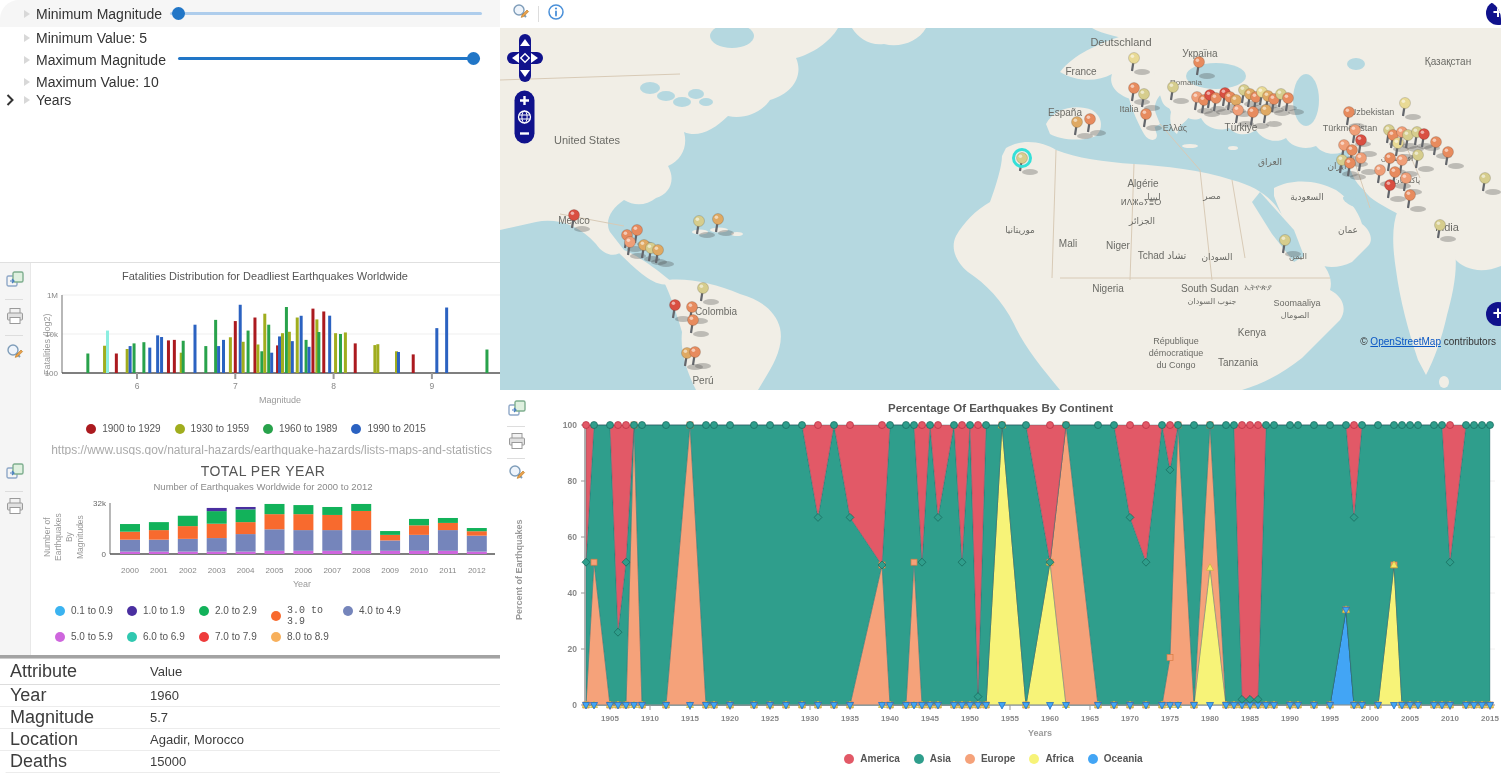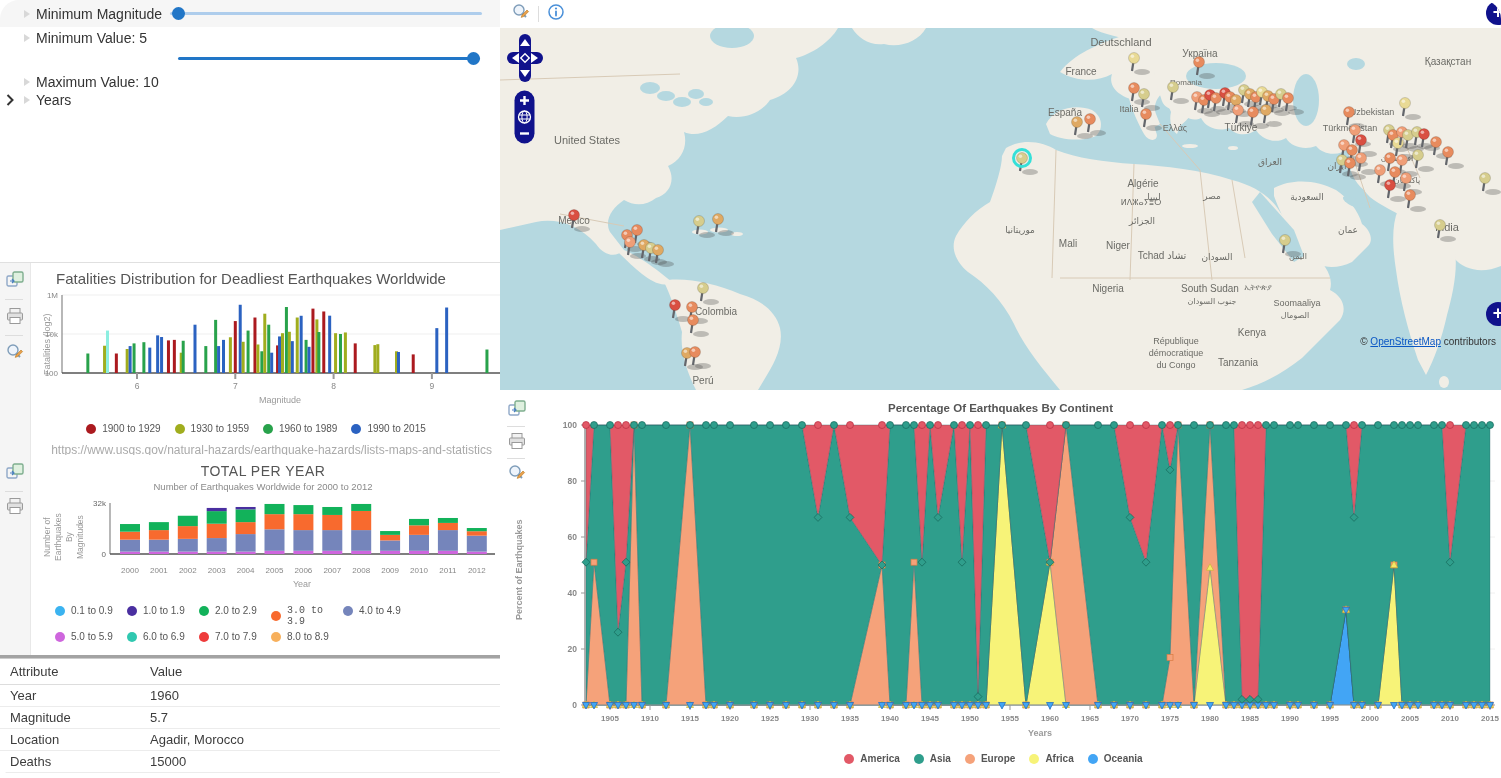--- a/index.html
+++ b/index.html
@@ -23,21 +23,21 @@
   .legend-row{position:absolute;display:flex;align-items:flex-start;}
   .legend-item{display:flex;align-items:center;margin-right:14px;}
   .legend-dot{width:10px;height:10px;border-radius:50%;margin-right:6px;flex:none;}
   .legend-label{font-size:10px;color:#555;}
   .rot-label{position:absolute;transform:rotate(-90deg);transform-origin:left top;white-space:nowrap;color:#9a9a9a;}
   .src-link{position:absolute;font-size:12px;color:#aaa;text-decoration:none;text-align:right;}
   
   #attr-table{position:absolute;left:0;top:658px;width:500px;border-top:1px solid #ccc;background:#fff;}
   .attr-row{display:flex;height:21px;align-items:center;border-bottom:1px solid #ececec;}
   .attr-row.hdr{height:25px;border-bottom:1px solid #ddd;}
-  .attr-c1{width:130px;padding-left:10px;font-size:13px;color:#3c3c3c;}
+  .attr-c1{width:130px;padding-left:10px;font-size:18px;color:#3c3c3c;}
   .attr-c2{font-size:13px;color:#3c3c3c;padding-left:10px;}
   
   #right-panel{left:500px;top:0;width:1001px;height:778px;background:#fff;}
   #map-toolbar{position:absolute;left:0;top:0;width:1001px;height:28px;background:#fff;display:flex;align-items:center;}
   #map-wrap{position:absolute;left:0;top:28px;width:1001px;height:362px;background:#b5d8e0;overflow:hidden;}
   #map-attrib{position:absolute;right:5px;top:308px;font-size:10px;color:#333;}
   #map-attrib a{color:#0b57c4;text-decoration:underline;cursor:pointer;}
   .plus-btn{position:absolute;width:24px;height:24px;border-radius:50%;background:#10128c;color:#fff;
     font-size:18px;font-weight:bold;text-align:center;line-height:22px;cursor:pointer;}
   #continent-section{position:absolute;left:0;top:390px;width:1001px;height:388px;background:#fff;font-weight:bold;}
@@ -60,20 +60,26 @@
     </div>
     <div class="slider" style="left:170px;top:7px;width:312px;">
       <div class="track" style="background:#aecdec;"></div>
       <div class="handle" style="left:2px;background:#2176c7;"></div>
     </div>
     <div class="ctl-row" style="top:26px;">
       <svg class="ctl-bullet" viewBox="0 0 6 8">
           <polygon points="0,0 6,4 0,8" fill="#d8d8d8"></polygon>
         </svg>
       <span class="ctl-label">Minimum Value: 5</span>
+    </div>
+    <div class="ctl-row" style="top:48px;">
+      <svg class="ctl-bullet" viewBox="0 0 6 8">
+          <polygon points="0,0 6,4 0,8" fill="#d8d8d8"></polygon>
+        </svg>
+      <span class="ctl-label">Maximum Magnitude</span>
     </div>
     <div class="slider" style="left:178px;top:52px;width:302px;">
       <div class="track" style="background:#2176c7;"></div>
       <div class="handle" style="right:0px;background:#2176c7;"></div>
     </div>
     <div class="ctl-row" style="top:70px;">
       <svg class="ctl-bullet" viewBox="0 0 6 8">
           <polygon points="0,0 6,4 0,8" fill="#d8d8d8"></polygon>
         </svg>
       <span class="ctl-label">Maximum Value: 10</span>
@@ -107,21 +113,21 @@
         </div>
         <div class="tool-sep" style="top:72px;"></div>
         <div class="tool-btn" style="top:80px;">
           <svg width="18" height="18" viewBox="0 0 18 18">
               <circle cx="7" cy="7" r="5" fill="#eef4fb" stroke="#7f9db9" stroke-width="1.4"></circle>
               <line x1="10.5" y1="10.5" x2="14" y2="14" stroke="#7f9db9" stroke-width="2"></line>
               <path d="M10 12 l5 -5 1.6 1.6 -5 5 -2.4 0.8 z" fill="#e8a04c" stroke="#b87820" stroke-width="0.6"></path>
             </svg>
         </div>
       </div>
-      <div class="chart-title" style="left:18px;top:7px;width:466px;font-size:15px;">Fatalities Distribution for Deadliest Earthquakes Worldwide</div>
+      <div class="chart-title" style="left:32px;top:7px;width:466px;font-size:11px;">Fatalities Distribution for Deadliest Earthquakes Worldwide</div>
       <div class="rot-label" style="left:42px;top:112px;font-size:9px;">Fatalities (log2)</div>
       <svg id="fat-svg" class="abs" style="left:30px;top:22px;" width="470" height="126">
           <line x1="32" y1="10" x2="470" y2="10" stroke="#efefef" stroke-width="1"></line>
           <line x1="32" y1="49" x2="470" y2="49" stroke="#efefef" stroke-width="1"></line>
           <line x1="32" y1="10" x2="32" y2="88" stroke="#888" stroke-width="1.2"></line>
           <line x1="32" y1="88" x2="470" y2="88" stroke="#555" stroke-width="1.5"></line>
           <text x="28" y="91" text-anchor="end" font-size="8" fill="#888">100</text>
           <text x="28" y="52" text-anchor="end" font-size="8" fill="#888">10k</text>
           <text x="28" y="13" text-anchor="end" font-size="8" fill="#888">1M</text>
           <line x1="107" y1="88" x2="107" y2="94" stroke="#999" stroke-width="2"></line>

